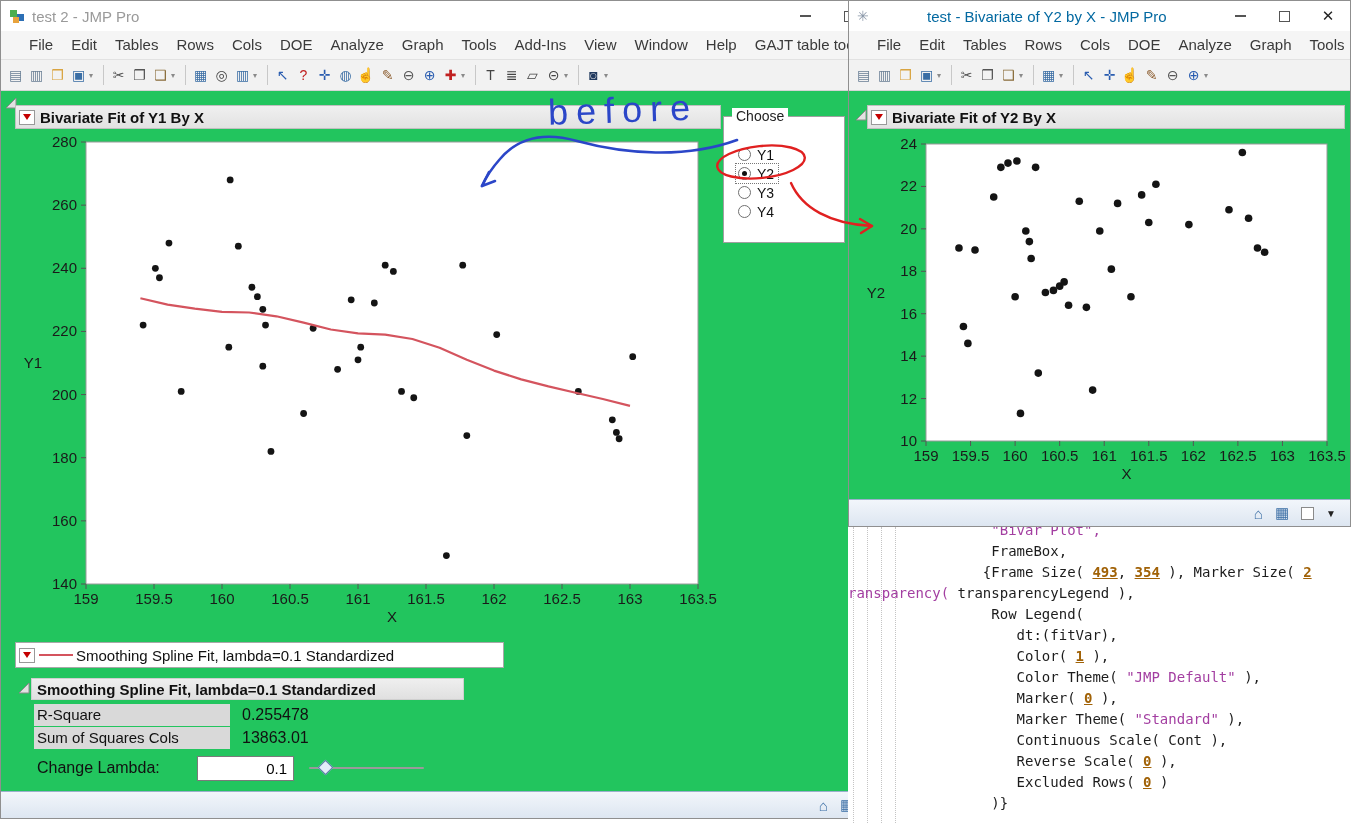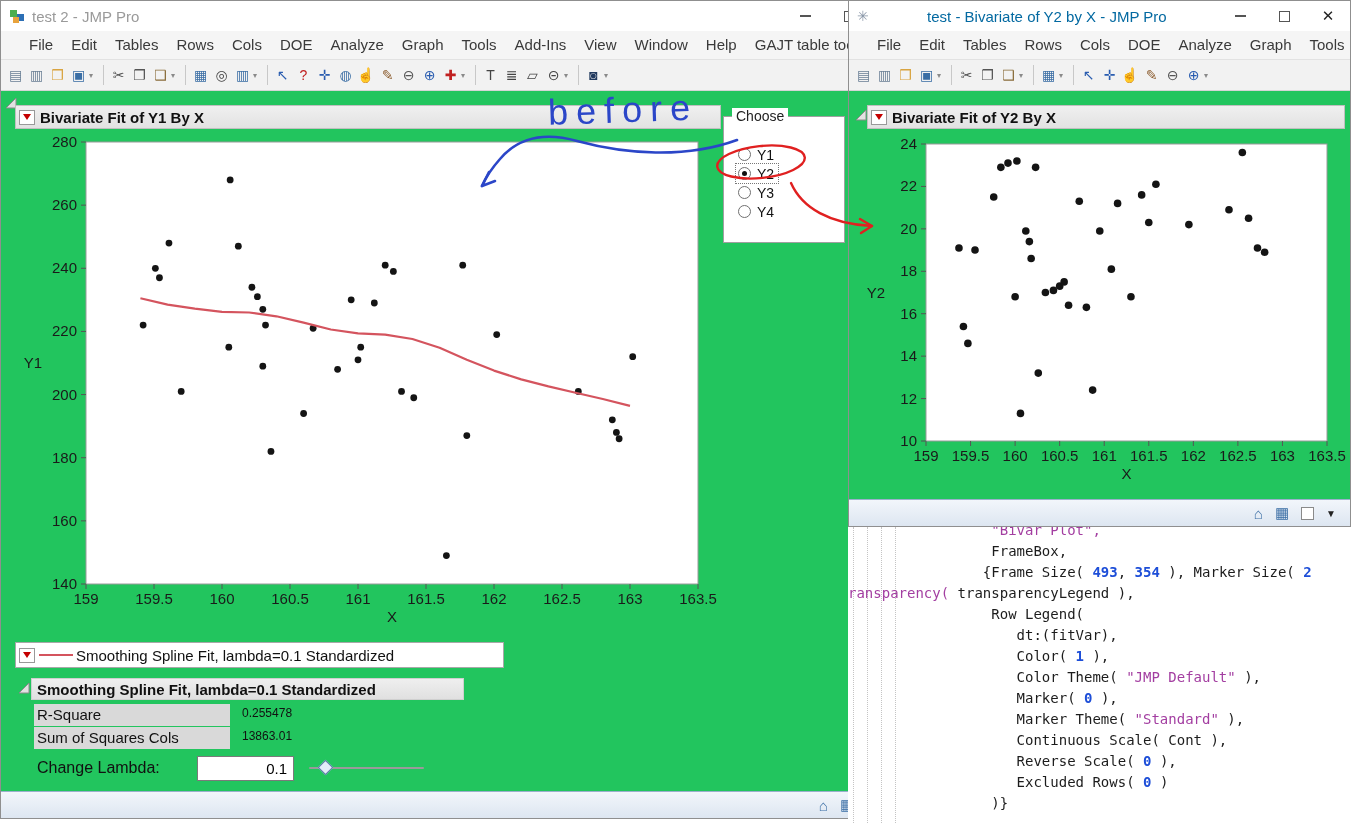--- a/index.html
+++ b/index.html
@@ -36,21 +36,21 @@
   .red-tri-btn { width:16px; height:15px; background:#fff; border:1px solid #999; display:inline-flex; align-items:center; justify-content:center; flex:0 0 auto; }
   .red-tri-btn .tri { width:0; height:0; border-left:4px solid transparent; border-right:4px solid transparent; border-top:6px solid #c40000; }
   .disc { position:absolute; width:12px; height:12px; }
   .legend-box { position:absolute; border:1px solid #a8a8a8; background:#fff; display:flex; align-items:center; padding-left:3px; }
   .legend-line { width:34px; height:2px; margin:0 3px 0 4px; }
   .legend-text { font-size:15px; color:#111; white-space:nowrap; }
   .sect-band { position:absolute; height:22px; background:linear-gradient(#efefef,#e0e0e0); border:1px solid #cfcfcf; display:flex; align-items:center; padding-left:5px; }
   .sect-title { font-size:15px; font-weight:bold; color:#111; white-space:nowrap; }
   .stat-row { display:flex; margin-bottom:1px; }
   .stat-label { width:196px; height:22px; background:#d9d9d9; font-size:15px; color:#111; padding:2px 0 0 3px; }
-  .stat-value { font-size:12px; color:#111; padding:2px 0 0 12px; }
+  .stat-value { font-size:16px; color:#111; padding:2px 0 0 12px; }
   .lambda-label { position:absolute; font-size:16px; color:#111; }
   .lambda-input { position:absolute; width:97px; height:25px; border:1px solid #7a7a7a; font-size:15px; text-align:right; padding-right:6px; font-family:"Liberation Sans",sans-serif; }
   .slider { position:absolute; width:115px; height:17px; }
   .slider .track { position:absolute; left:0; right:0; top:7px; height:2px; background:#9a9a9a; border-radius:2px; }
   .slider .thumb { position:absolute; left:11px; top:2px; width:11px; height:11px; background:#e4edf9; border:1px solid #5a7aa8; transform:rotate(45deg); }
 
   
   #choose-panel { position:absolute; left:723px; top:116px; width:122px; height:127px; background:#fff; border:1px solid #a0a0a0; z-index:30;padding-left:16px; }
   #choose-title { position:absolute; left:8px; top:-9px; background:#fff; padding:0 4px; font-size:14px; color:#222; }
   #choose-options { position:absolute; left:12px; top:28px; }
@@ -59,21 +59,21 @@
   .radio { width:13px; height:13px; border:1px solid #707070; border-radius:50%; background:#fff; position:relative; flex:0 0 auto; }
   .radio.sel::after { content:""; position:absolute; left:3px; top:3px; width:5px; height:5px; border-radius:50%; background:#111; }
   .radio-label { font-size:14px; color:#111; }
 
   
   #code-editor { position:absolute; left:848px; top:527px; width:503px; height:296px; background:#fff; overflow:hidden; z-index:1; }
   .guide { position:absolute; top:0; bottom:0; width:0; border-left:1px dotted #c4c4c4; }
   #code-lines { position:absolute; left:0; top:-7px; font-family:"DejaVu Sans Mono","Liberation Mono",monospace; font-size:14px; line-height:21px; white-space:pre; }
   .tok-k { color:#1c1c1c; }
   .tok-p { color:#a33ea1; }
-  .tok-n { color:#1d4ed8; font-weight:bold; }
+  .tok-n { color:#a16207; font-weight:bold;text-decoration:underline; }
 
   
   svg text { font-family:"Liberation Sans",sans-serif; }
 
   
   #annotations { position:absolute; left:0; top:0; width:1351px; height:823px; pointer-events:none; z-index:50; }
 </style>
 </head>
 <body>
 

